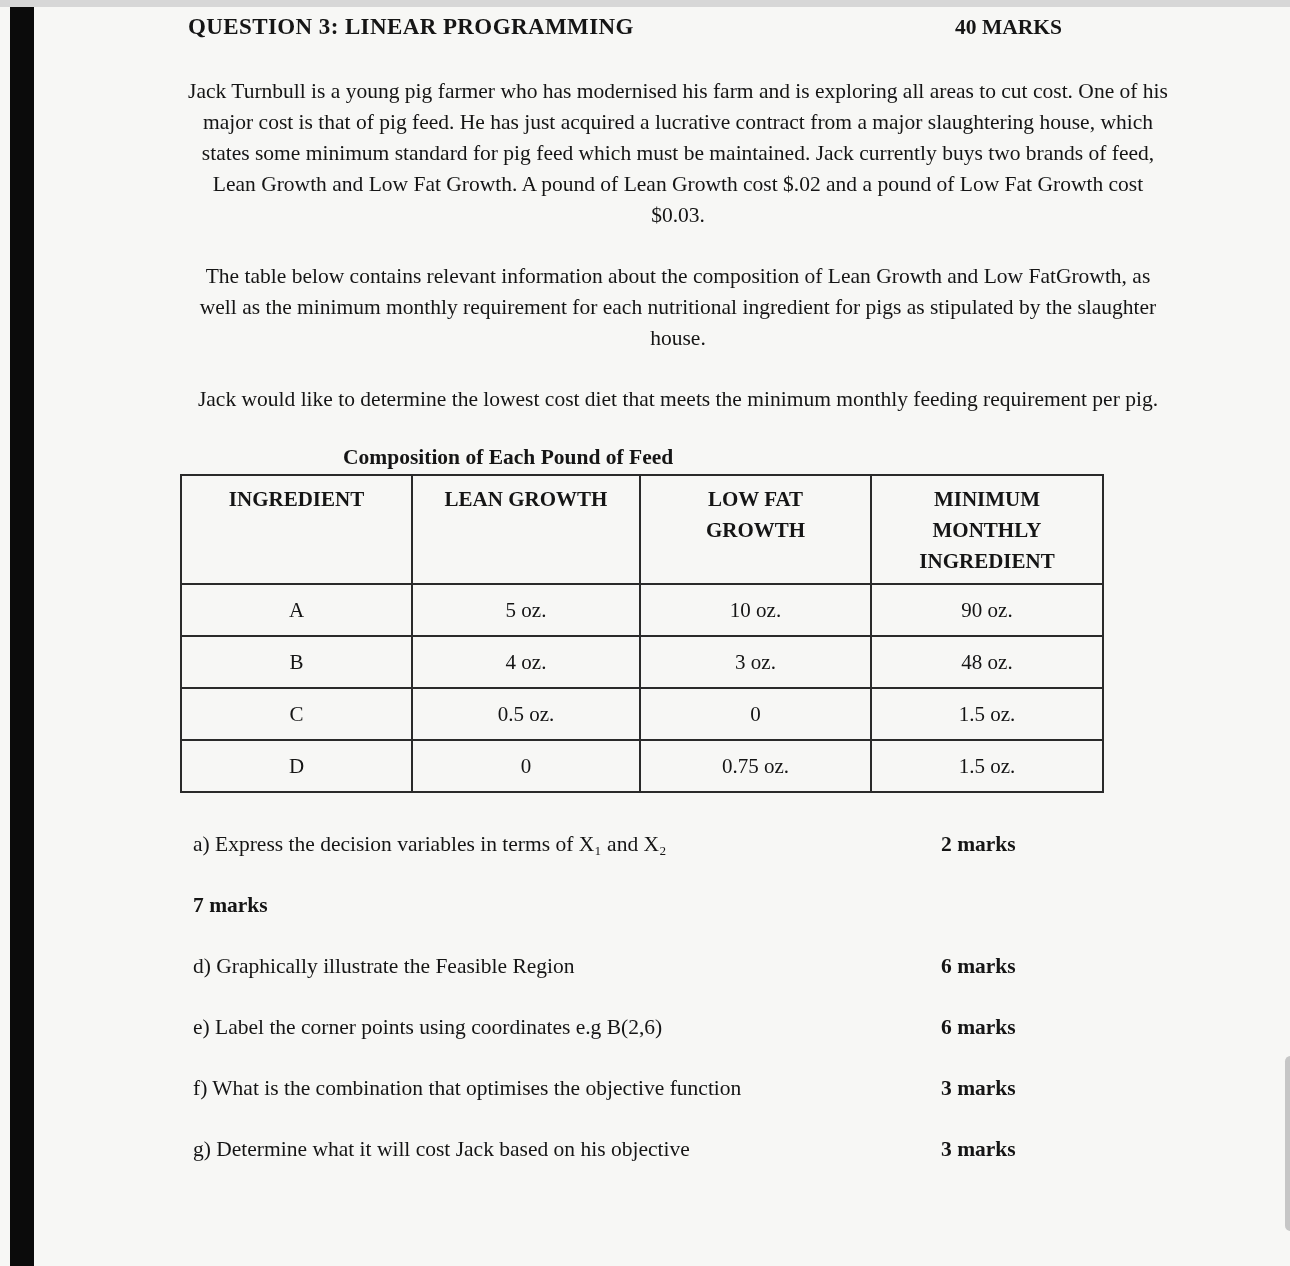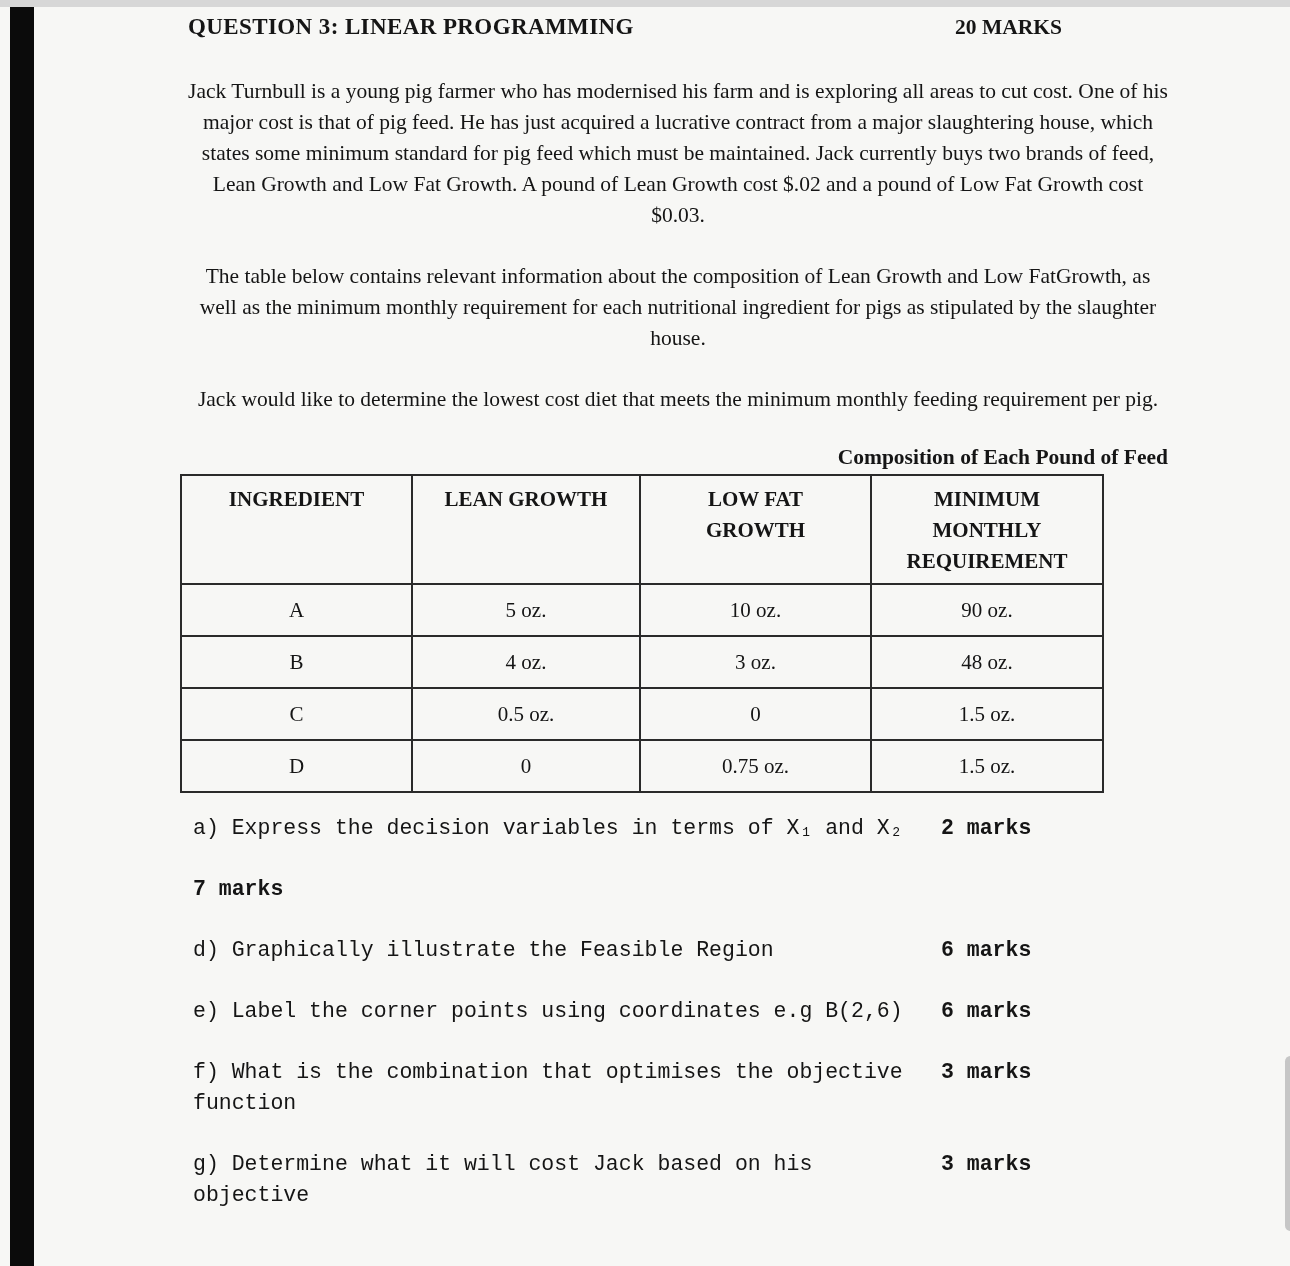--- a/index.html
+++ b/index.html
@@ -57,21 +57,20 @@
   .para {
     font-size: 21.5px;
     line-height: 31px;
     margin: 0 0 30px 0;
     text-align: center;
   }
   .caption {
     font-weight: bold;
     font-size: 21.5px;
     margin: 26px 0 4px 155px;
-    text-align: right;
   }
   table.feed {
     border-collapse: collapse;
     margin-left: -8px;
     table-layout: fixed;
   }
   table.feed th, table.feed td {
     border: 2px solid #2a2a2a;
     font-size: 21px;
     text-align: center;
@@ -84,21 +83,21 @@
     white-space: pre-line;
   }
   table.feed th:nth-child(1), table.feed td:nth-child(1) { width: 221px; }
   table.feed th:nth-child(2), table.feed td:nth-child(2) { width: 218px; }
   table.feed th:nth-child(3), table.feed td:nth-child(3) { width: 221px; }
   table.feed th:nth-child(4), table.feed td:nth-child(4) { width: 222px; }
   table.feed td {
     height: 48px;
     vertical-align: middle;
   }
-  .questions { margin-top: 20px; font-family: Liberation Mono, monospace; }
+  .questions { margin-top: 36px; }
   .q-row {
     display: flex;
     font-size: 21.5px;
     line-height: 31px;
     margin-bottom: 30px;
     padding-left: 5px;
   }
   .q-label { width: 748px; }
   .q-marks { font-weight: bold; }
 </style>
@@ -108,39 +107,39 @@
 <div class="screen">
   <div class="top-strip"></div>
   <div class="left-bar"></div>
   <div class="right-strip"></div>
   <div class="scroll-thumb"></div>
 
   <div class="content">
 
     <div class="title-row">
       <span class="title">QUESTION 3: LINEAR PROGRAMMING</span>
-      <span class="marks-total">20 MARKS</span>
+      <span class="marks-total">40 MARKS</span>
     </div>
 
     <p class="para">Jack Turnbull is a young pig farmer who has modernised his farm and is exploring all areas to cut cost. One of his major cost is that of pig feed. He has just acquired a lucrative contract from a major slaughtering house, which states some minimum standard for pig feed which must be maintained. Jack currently buys two brands of feed, Lean Growth and Low Fat Growth. A pound of Lean Growth cost $.02 and a pound of Low Fat Growth cost $0.03.</p>
     <p class="para">The table below contains relevant information about the composition of Lean Growth and Low FatGrowth, as well as the minimum monthly requirement for each nutritional ingredient for pigs as stipulated by the slaughter house.</p>
     <p class="para">Jack would like to determine the lowest cost diet that meets the minimum monthly feeding requirement per pig.</p>
 
     <div class="caption">Composition of Each Pound of Feed</div>
 
     <table class="feed">
       <thead>
         <tr>
           <th>INGREDIENT</th>
           <th>LEAN GROWTH</th>
           <th>LOW FAT
 GROWTH</th>
           <th>MINIMUM
 MONTHLY
-REQUIREMENT</th>
+INGREDIENT</th>
         </tr>
       </thead>
       <tbody>
         <tr>
           <td>A</td>
           <td>5 oz.</td>
           <td>10 oz.</td>
           <td>90 oz.</td>
         </tr>
         <tr>

